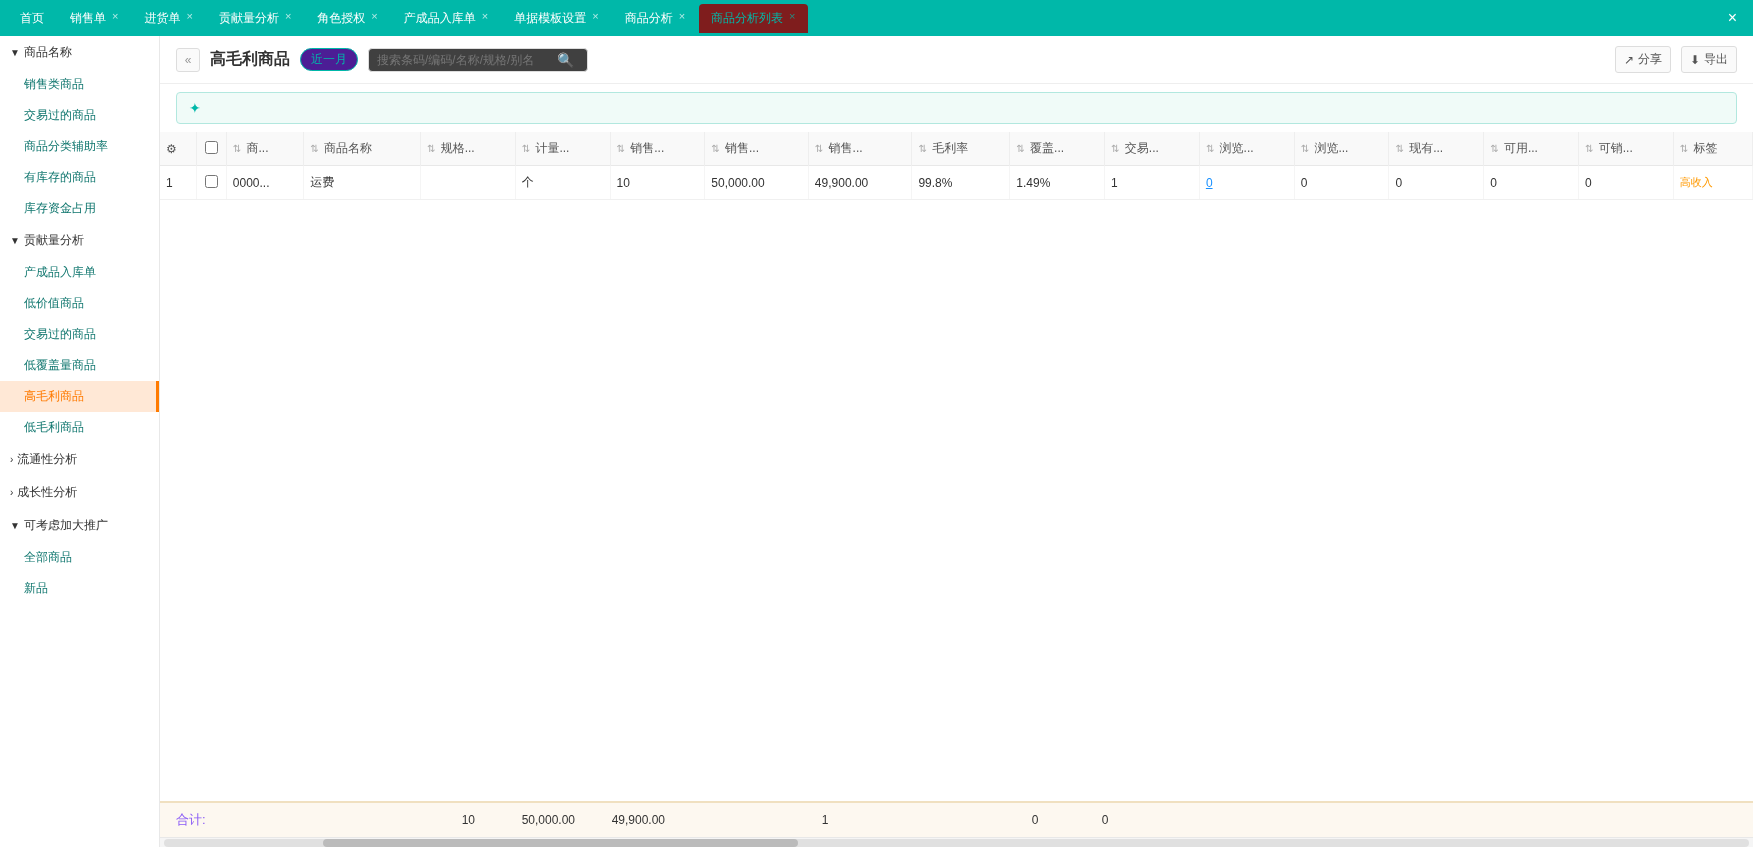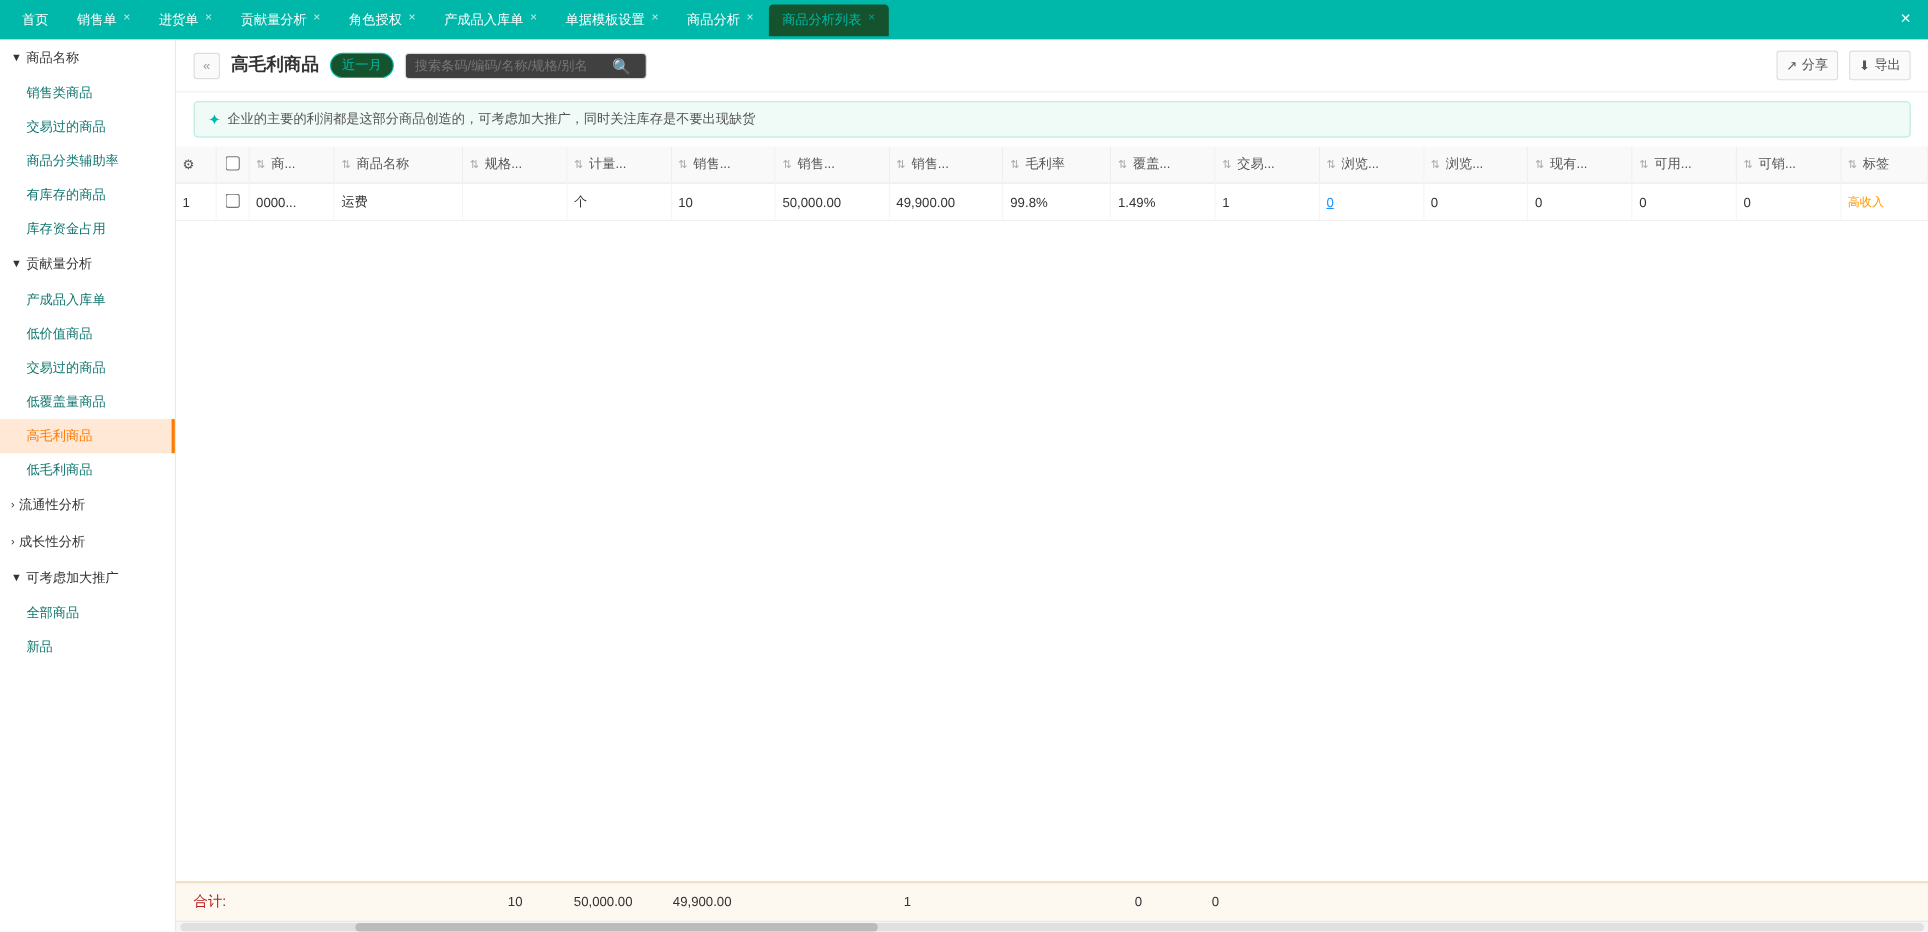--- a/index.html
+++ b/index.html
@@ -17,21 +17,21 @@
     .nav-tab {
       color: #fff;
       padding: 6px 12px;
       cursor: pointer;
       border-radius: 4px 4px 0 0;
       white-space: nowrap;
       display: flex;
       gap: 4px;
       font-size: 13px;
     }
-    .nav-tab.active { background: #14532d; color: #00b8a9; }
+    .nav-tab.active { background: #7f1d1d; color: #00b8a9; }
     .nav-tab .close-x { font-size: 11px; opacity: 0.7; margin-left: 2px; }
     .nav-close-all {
       margin-left: auto;
       color: #fff;
       cursor: pointer;
       font-size: 16px;
       padding: 4px 8px;
     }
 
     
@@ -94,21 +94,21 @@
       border: 1px solid #ddd;
       border-radius: 3px;
       background: #fafafa;
     }
     .page-title {
       font-size: 16px;
       font-weight: bold;
       color: #333;
     }
     .filter-btn {
-      background: #14532d;
+      background: #4c1d95;
       color: #00b8a9;
       border: 1px solid #00b8a9;
       border-radius: 12px;
       padding: 2px 10px;
       cursor: pointer;
       font-size: 12px;
     }
     .search-box {
       display: flex;
       align-items: center;
@@ -201,21 +201,21 @@
     
     .footer-total {
       background: #fdf8f0;
       border-top: 2px solid #f0e0c0;
       padding: 8px 16px;
       display: flex;
       align-items: center;
       gap: 0;
       min-height: 36px;
     }
-    .footer-total .label { color: #b91c1c; font-size: 13px; padding-right: 20px; }
+    .footer-total .label { color: #8b5cf6; font-size: 13px; padding-right: 20px; }
     .footer-cells {
       display: flex;
       flex: 1;
       gap: 0;
     }
     .footer-cell {
       padding: 0 6px;
       color: #333;
       font-size: 12px;
       white-space: nowrap;
@@ -374,21 +374,20 @@
         </button>
         <button class="action-btn">
           <span>⬇</span>
           <span>导出</span>
         </button>
       </div>
     </div>
 
     <div class="info-banner">
       <span class="info-icon">✦</span>
-      <span>企业的主要的利润都是这部分商品创造的，可考虑加大推广，同时关注库存是不要出现缺货</span>
     </div>
 
     <div class="table-wrapper">
       <table>
         <thead>
           <tr>
             <th>⚙</th>
             <th class="checkbox-cell">
               <input type="checkbox" style="">
             </th>

